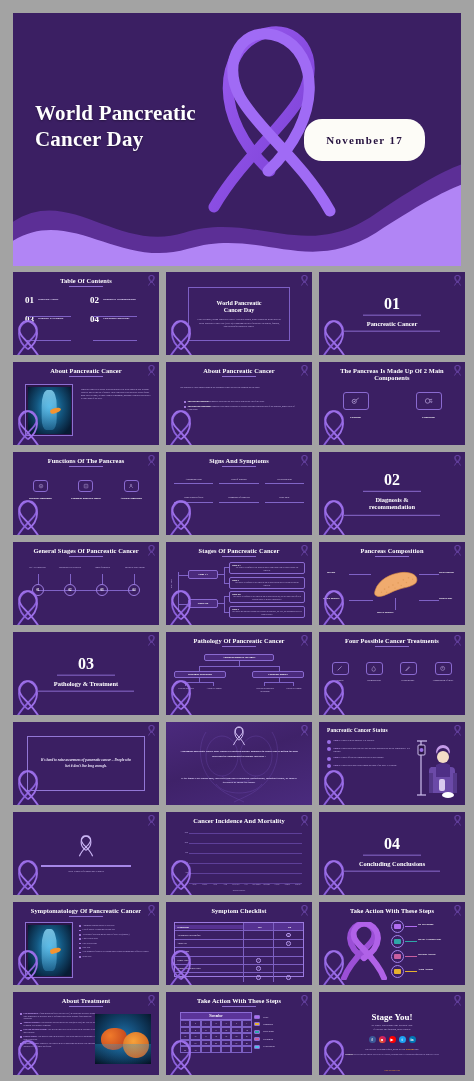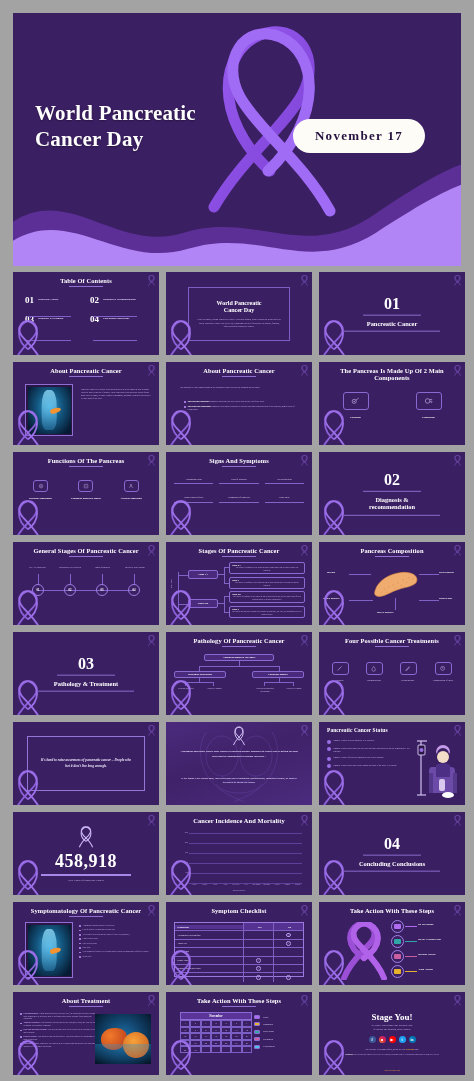--- a/index.html
+++ b/index.html
@@ -14,21 +14,21 @@
     background:#5c2f96;
     clip-path:path("M0,70 C60,18 110,96 180,74 C250,52 300,104 370,56 C420,22 450,6 470,2 L470,200 L0,200 Z");}
   .hero-wave-b{position:absolute;left:-2%;bottom:-4px;width:104%;height:40%;
     background:#b185f5;
     clip-path:path("M0,78 C62,30 112,102 184,80 C256,58 302,108 372,64 C424,30 452,16 470,12 L470,200 L0,200 Z");}
   .ribbon-hero{position:absolute;left:193px;top:8px;width:130px;height:205px;}
   .hero-title{position:absolute;left:22px;top:88px;width:210px;color:#fff;
     font-size:21px;font-weight:700;line-height:1.22;letter-spacing:.2px;
     text-shadow:0 1px 2px rgba(0,0,0,.35);}
   .hero-date{position:absolute;right:36px;top:106px;background:#fdfcf7;
-    border-radius:18px;padding:9px 22px;color:#26123f;font-size:13px;
+    border-radius:18px;padding:15px 22px;color:#26123f;font-size:11px;
     font-weight:700;letter-spacing:1.3px;}
 
   
   .grid{position:absolute;left:13px;top:272px;width:452px;
     display:grid;grid-template-columns:repeat(3,146px);
     grid-auto-rows:83px;column-gap:7px;row-gap:7px;}
   .slide{position:relative;background:#3b1f63;overflow:hidden;
     color:#ece4fb;}
   .s-title{position:absolute;left:6px;right:6px;top:5px;text-align:center;
     font-size:6.4px;font-weight:700;color:#ffffff;line-height:1.15;
@@ -752,21 +752,20 @@
           <path d="M20 42 C38 28 35 9 24 3 C13 -2 3 10 10 21 C15 29 30 40 38 57" fill="none" stroke="#a274f0" stroke-width="2.6"></path>
         </svg>
     </div>
 
     <div class="slide">
       <div class="stat">
         <svg style="width:18px;height:22px;" viewBox="0 0 24 30">
             <path d="M12 21 C3 15 4 5 10 2 C17 -1 21 6 16 12 C13 16 6 21 3 29" fill="none" stroke="#cbb6f5" stroke-width="1.5"></path>
             <path d="M12 21 C21 15 20 5 14 2 C7 -1 3 6 8 12 C11 16 18 21 21 29" fill="none" stroke="#cbb6f5" stroke-width="1.5"></path>
           </svg>
-        <div class="stat-n">458,918</div>
         <div class="stat-r"></div>
         <div class="stat-c">New Cases Of Pancreatic Cancer</div>
       </div>
       <svg class="corner-ribbon" viewBox="0 0 14 22">
           <path d="M7 15 C0 10 1 3 6 1 C11 -1 14 4 11 8 C9 11 4 15 1 21" fill="none" stroke="#8b62d8" stroke-width="1.6"></path>
           <path d="M7 15 C14 10 13 3 8 1 C3 -1 0 4 3 8 C5 11 10 15 13 21" fill="none" stroke="#8b62d8" stroke-width="1.6"></path>
         </svg>
       <svg class="big-ribbon" viewBox="0 0 40 60">
           <path d="M20 42 C2 28 5 9 16 3 C27 -2 37 10 30 21 C25 29 10 40 2 57" fill="none" stroke="#8f63df" stroke-width="2.6"></path>
           <path d="M20 42 C38 28 35 9 24 3 C13 -2 3 10 10 21 C15 29 30 40 38 57" fill="none" stroke="#a274f0" stroke-width="2.6"></path>

